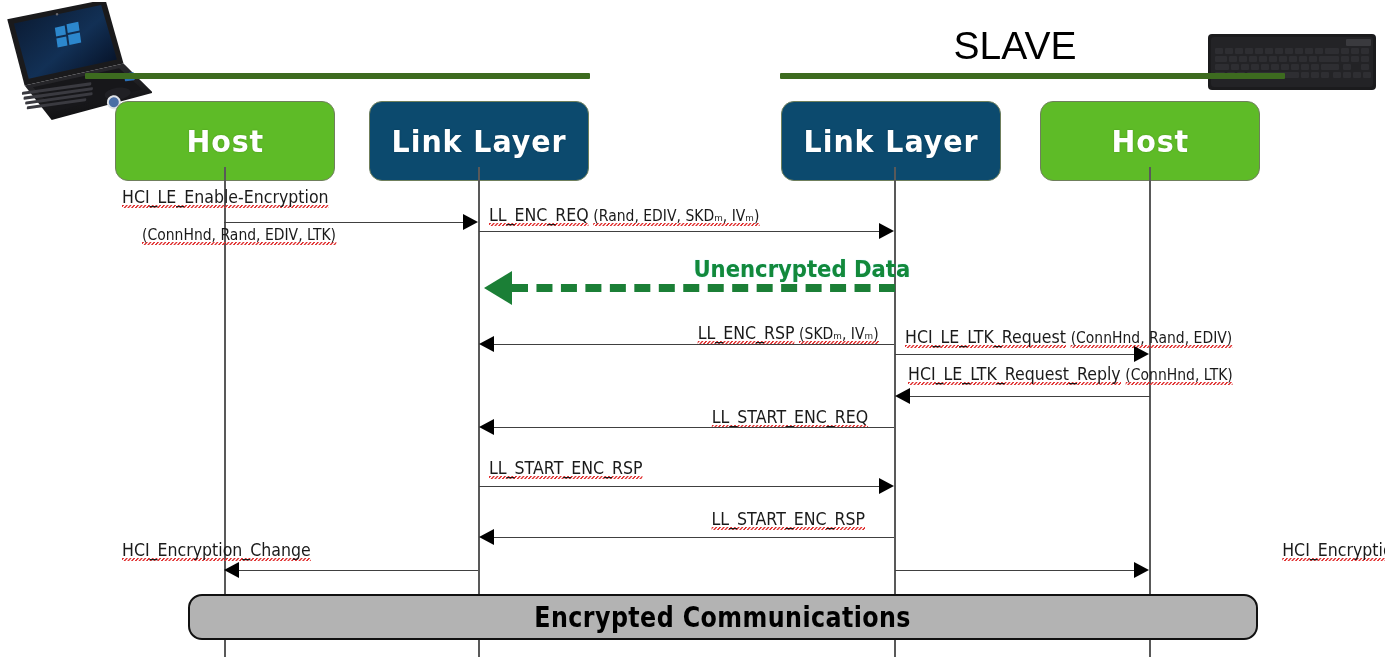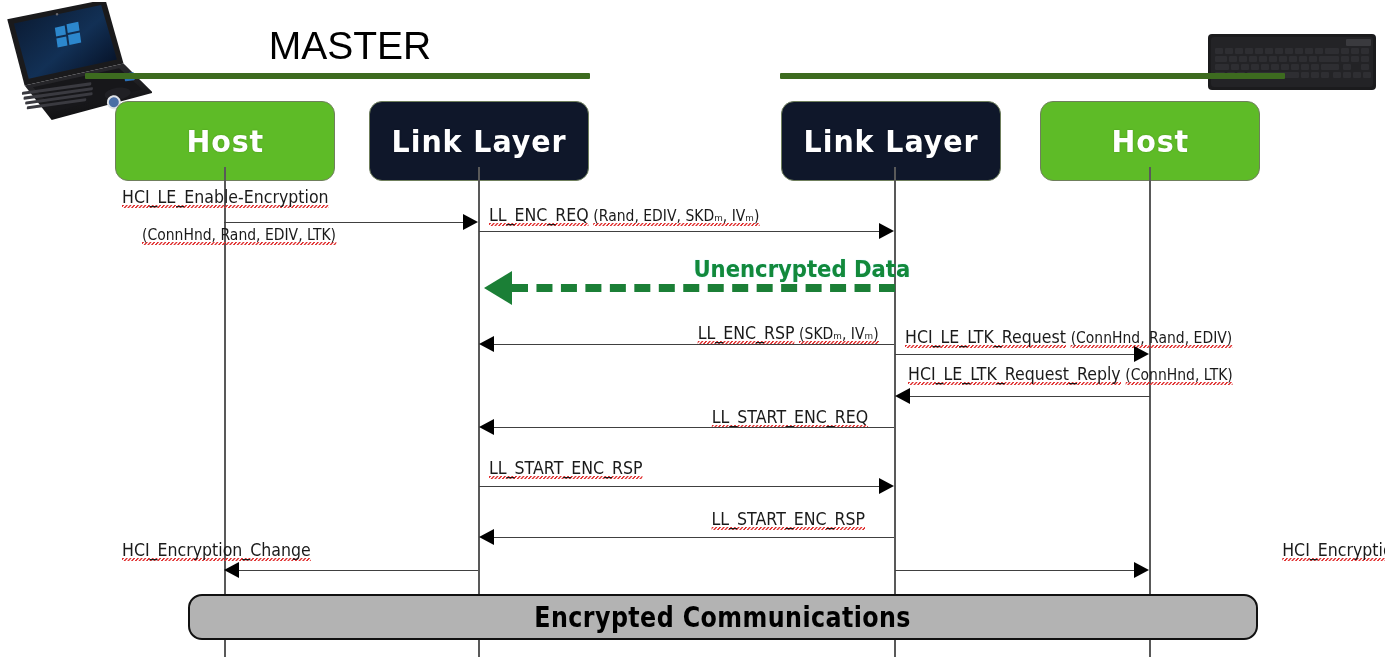--- a/index.html
+++ b/index.html
@@ -16,21 +16,21 @@
               font-family:"Liberation Sans",sans-serif;font-weight:400;line-height:1;}
   .side-rule{position:absolute;height:6px;background:#3d6b1f;border-radius:1px;}
 
   
   .actor{position:absolute;height:80px;border-radius:13px;border:1.5px solid #6f7f5c;
          display:flex;align-items:center;justify-content:center;box-sizing:border-box;}
   .actor span{color:#ffffff;font-size:31px;font-weight:bold;letter-spacing:1px;
               font-family:"DejaVu Sans",sans-serif;
               text-shadow:0 0 2px rgba(0,0,0,.22);transform:scaleX(.92);}
   .actor.dark{background:#5ebb27;}
-  .actor.light{background:#0f172a;}
+  .actor.light{background:#0c4a6e;}
 
   
   .lifeline{position:absolute;width:2px;background:#595959;}
 
   
   .msg-line{position:absolute;height:0;border-top:1.6px solid #404040;}
   .arrow-head{position:absolute;width:0;height:0;border-top:8px solid transparent;
               border-bottom:8px solid transparent;}
   .arrow-head.right{border-left:15px solid #000;}
   .arrow-head.left{border-right:15px solid #000;}
@@ -168,21 +168,21 @@
           <rect x="105" y="44" width="8" height="6" rx="1"></rect>
         <rect x="115" y="44" width="8" height="6" rx="1"></rect>
         <rect x="127" y="44" width="8" height="6" rx="1"></rect>
           <rect x="137" y="44" width="8" height="6" rx="1"></rect>
         <rect x="147" y="44" width="8" height="6" rx="1"></rect>
           <rect x="157" y="44" width="8" height="6" rx="1"></rect>
       </g>
     </g>
   </svg>
 
-  <div class="side-title" style="left:110px;top:26px;width:480px;">MASTER</div>
+  <div class="side-title" style="left:775px;top:26px;width:480px;">SLAVE</div>
 
   <div class="side-rule" style="left:85px;top:73px;width:505px;"></div>
   <div class="side-rule" style="left:780px;top:73px;width:505px;"></div>
 
   <div class="actor dark" style="left:115px;top:101px;width:220px;">
     <span>Host</span>
   </div>
   <div class="actor light" style="left:369px;top:101px;width:220px;">
     <span>Link Layer</span>
   </div>

